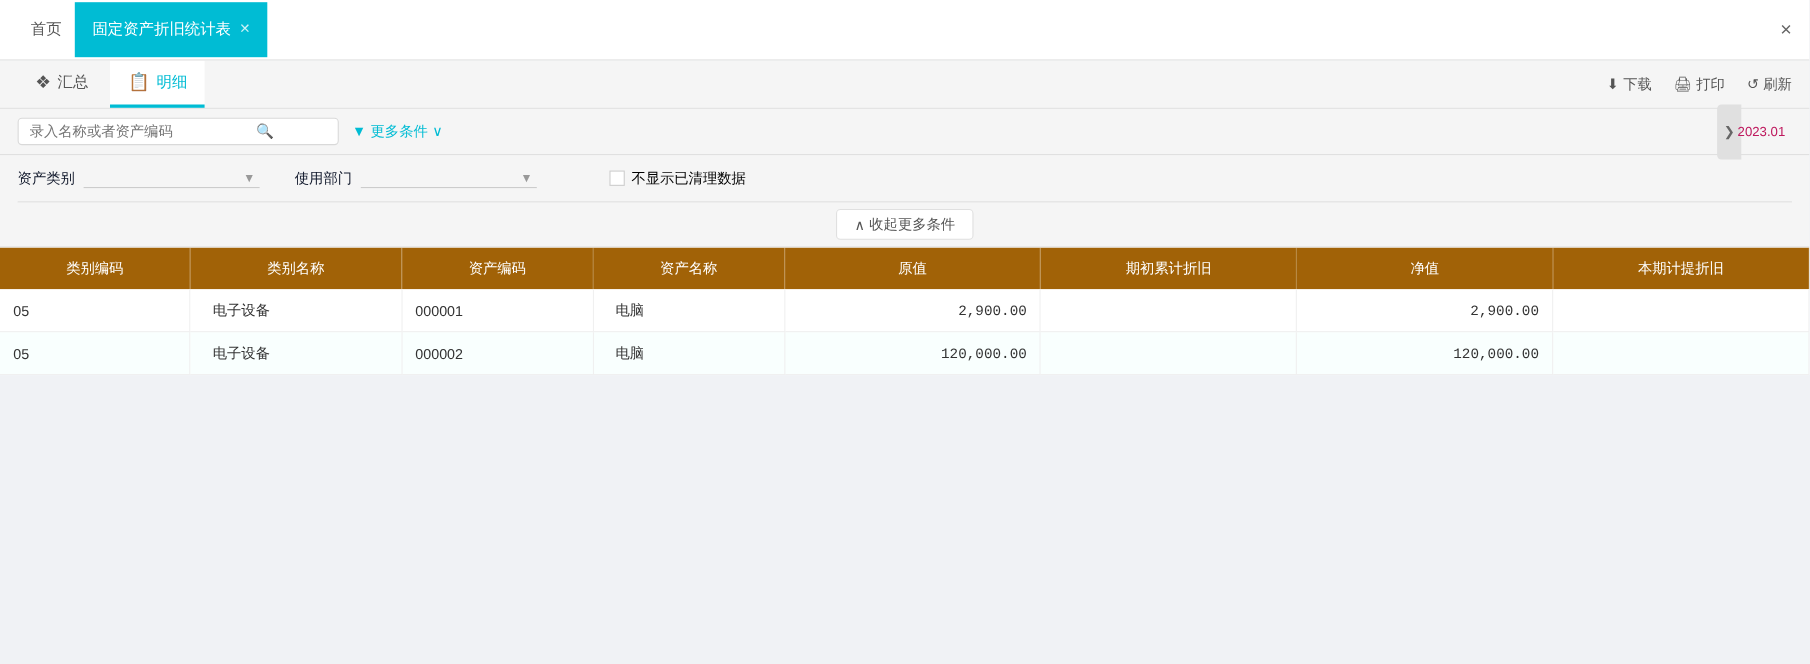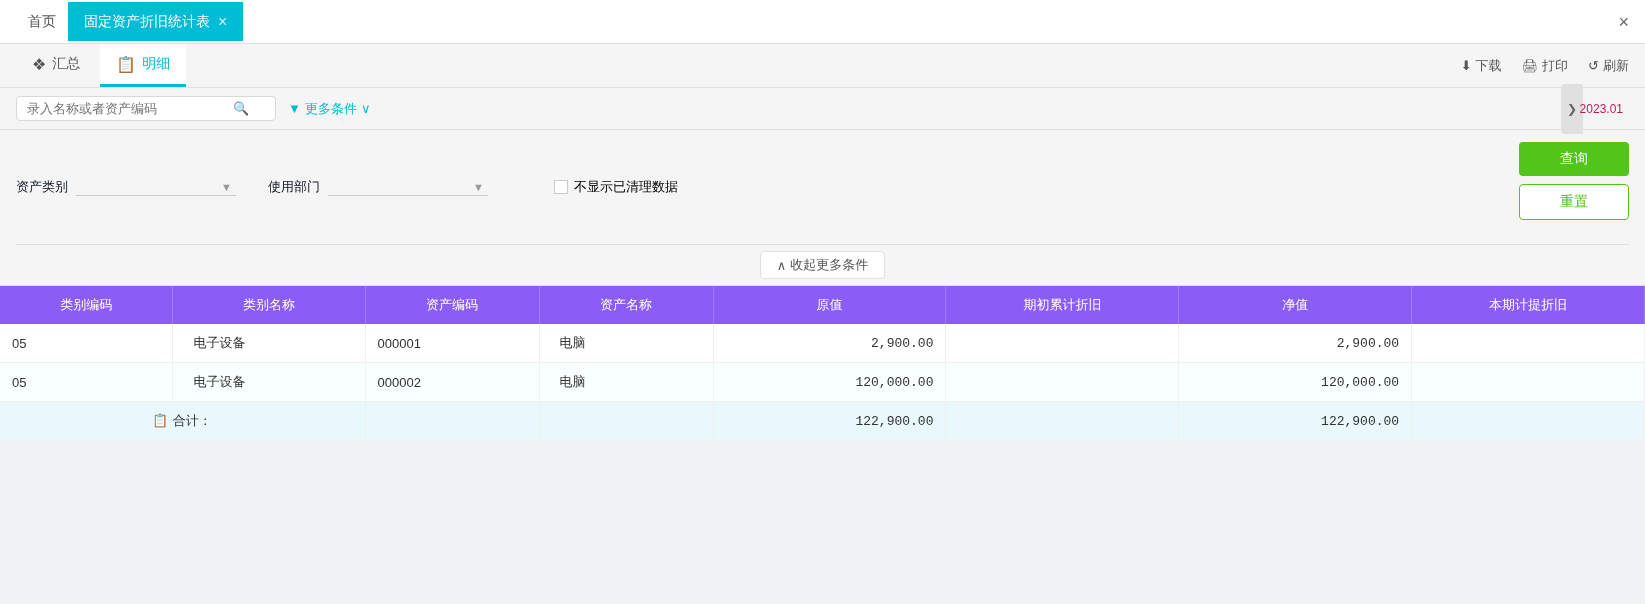--- a/index.html
+++ b/index.html
@@ -12,21 +12,21 @@
       overflow: hidden;
       position: relative;
     }
 
     
     .top-nav {
       display: flex;
       align-items: center;
       background: #fff;
       border-bottom: 1px solid #e0e0e0;
-      height: 44px;
+      height: 55px;
       padding: 2px 16px;
       position: relative;
     }
     .nav-home {
       color: #555;
       font-size: 14px;
       cursor: pointer;
       padding: 0 12px;
     }
     .nav-tab {
@@ -115,21 +115,21 @@
       gap: 12px;
     }
     .search-input-wrap {
       display: flex;
       align-items: center;
       background: #fff;
       border: 1px solid #d9d9d9;
       border-radius: 4px;
       padding: 4px 10px;
       gap: 6px;
-      width: 260px;
+      width: 292px;
     }
     .search-input-wrap input {
       border: none;
       outline: none;
       font-size: 13px;
       color: #999;
       width: 200px;
       background: transparent;
     }
     .more-conditions {
@@ -244,21 +244,21 @@
     
     .table-wrap {
       background: #fff;
       overflow: auto;
     }
     table {
       width: 100%;
       border-collapse: collapse;
     }
     thead tr {
-      background: #8b5cf6;
+      background: #a16207;
       color: #fff;
     }
     thead th {
       padding: 10px 12px;
       font-weight: normal;
       font-size: 13px;
       text-align: center;
       border-right: 1px solid rgba(255,255,255,0.2);
     }
     tbody tr:nth-child(odd) {
@@ -366,24 +366,20 @@
         <span class="filter-select-text"></span>
         <span class="filter-select-arrow">▼</span>
       </div>
     </div>
 
     <div class="checkbox-wrap">
       <div class="checkbox-box"></div>
       <span>不显示已清理数据</span>
     </div>
 
-    <div class="filter-buttons">
-      <button class="btn-query">查询</button>
-      <button class="btn-reset">重置</button>
-    </div>
   </div>
 
   <div class="collapse-bar">
     <div class="collapse-btn">
       <span>∧</span>
       <span>收起更多条件</span>
     </div>
   </div>
 </div>
 
@@ -415,27 +411,15 @@
         <tr>
     <td>05</td>
     <td class="left">电子设备</td>
     <td>000002</td>
     <td class="left">电脑</td>
     <td class="num">120,000.00</td>
     <td class="num"></td>
     <td class="num">120,000.00</td>
     <td class="num"></td>
   </tr>
-        <tr class="total-row">
-  <td colspan="2" style="text-align:center;">
-    <span style="color:#00bcd4;">📋</span>
-    <span>合计：</span>
-  </td>
-  <td></td>
-  <td></td>
-  <td class="num">122,900.00</td>
-  <td></td>
-  <td class="num">122,900.00</td>
-  <td></td>
-</tr>
       </tbody>
   </table>
 </div>
 
 </body></html>

